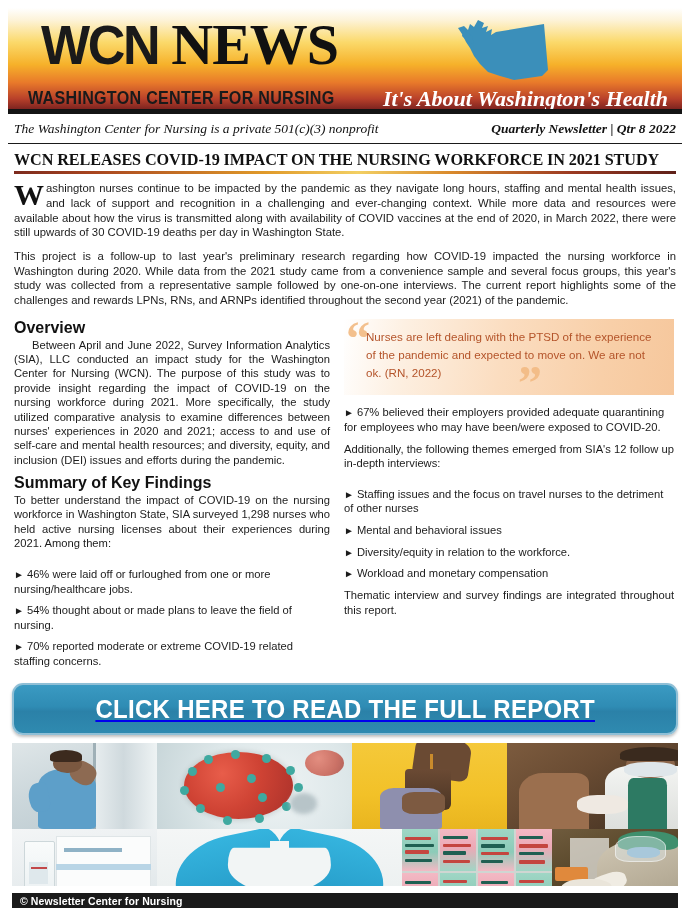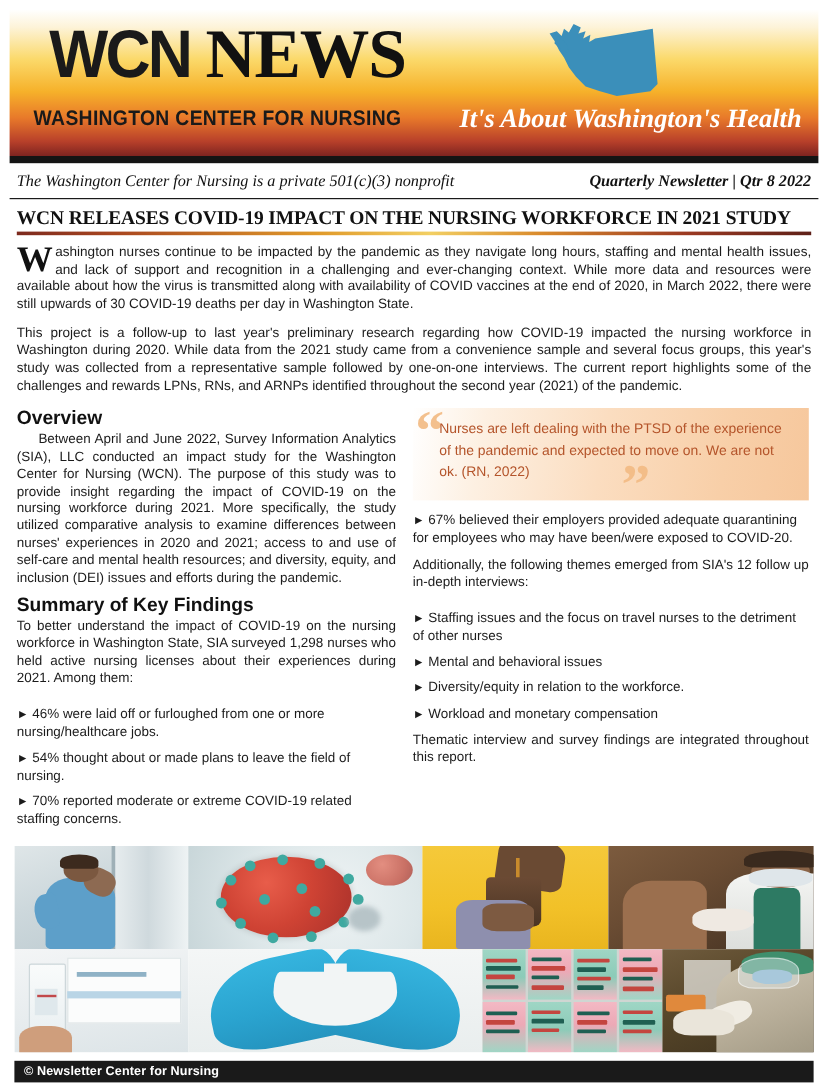--- a/index.html
+++ b/index.html
@@ -506,20 +506,25 @@
 
       <p class="bullet"><span class="tri">►</span><span>Staffing issues and the focus on travel nurses to the detriment of other nurses</span></p>
       <p class="bullet"><span class="tri">►</span><span>Mental and behavioral issues</span></p>
       <p class="bullet"><span class="tri">►</span><span>Diversity/equity in relation to the workforce.</span></p>
       <p class="bullet"><span class="tri">►</span><span>Workload and monetary compensation</span></p>
 
       <p class="body-txt">Thematic interview and survey findings are integrated throughout this report.</p>
     </div>
   </div>
 
+  <div class="cta-wrap">
+    <a class="cta-button" href="#">
+      <span class="cta-label">CLICK HERE TO READ THE FULL REPORT</span>
+    </a>
+  </div>
 
   <div class="collage">
 
     <div class="ph p1">
       <div class="door"></div>
         <div class="frame"></div>
       <div class="body"></div>
         <div class="arm"></div>
         <div class="armb"></div>
       <div class="head"></div>

